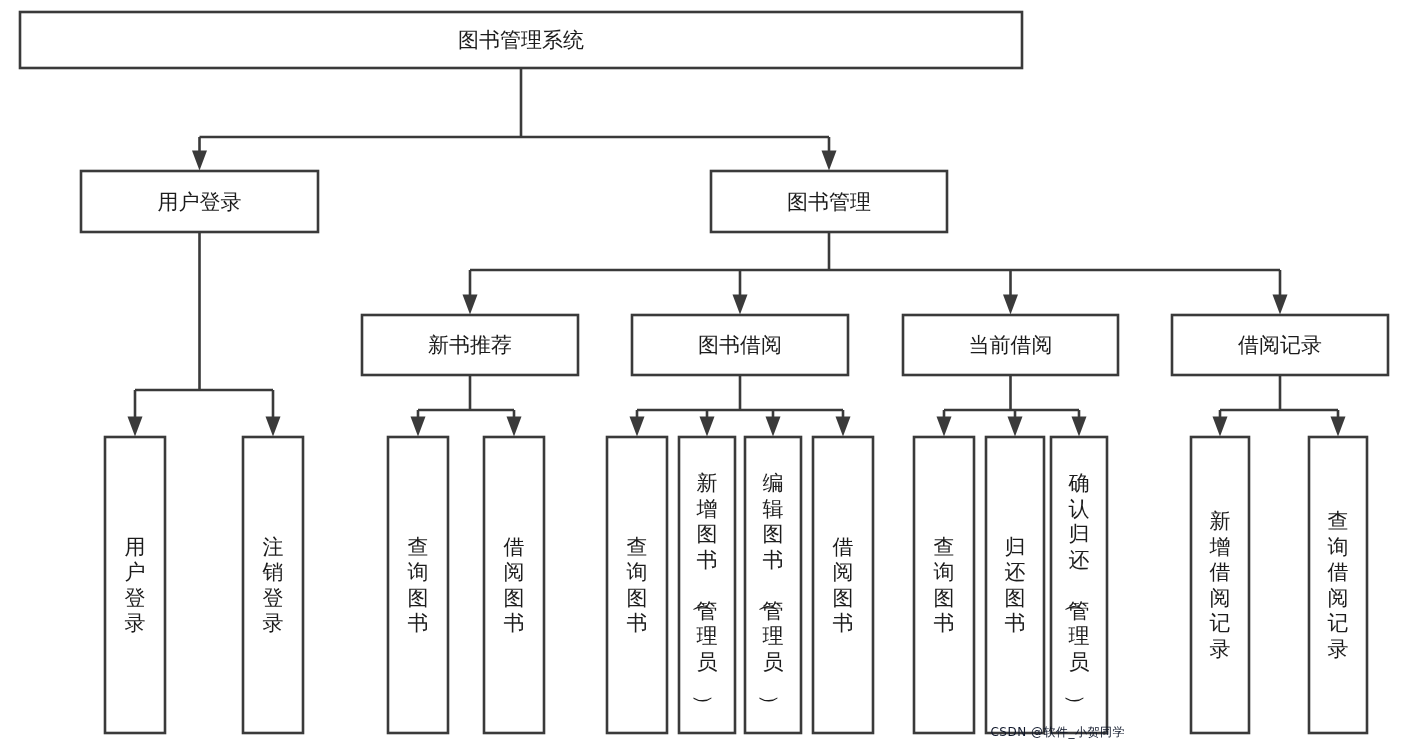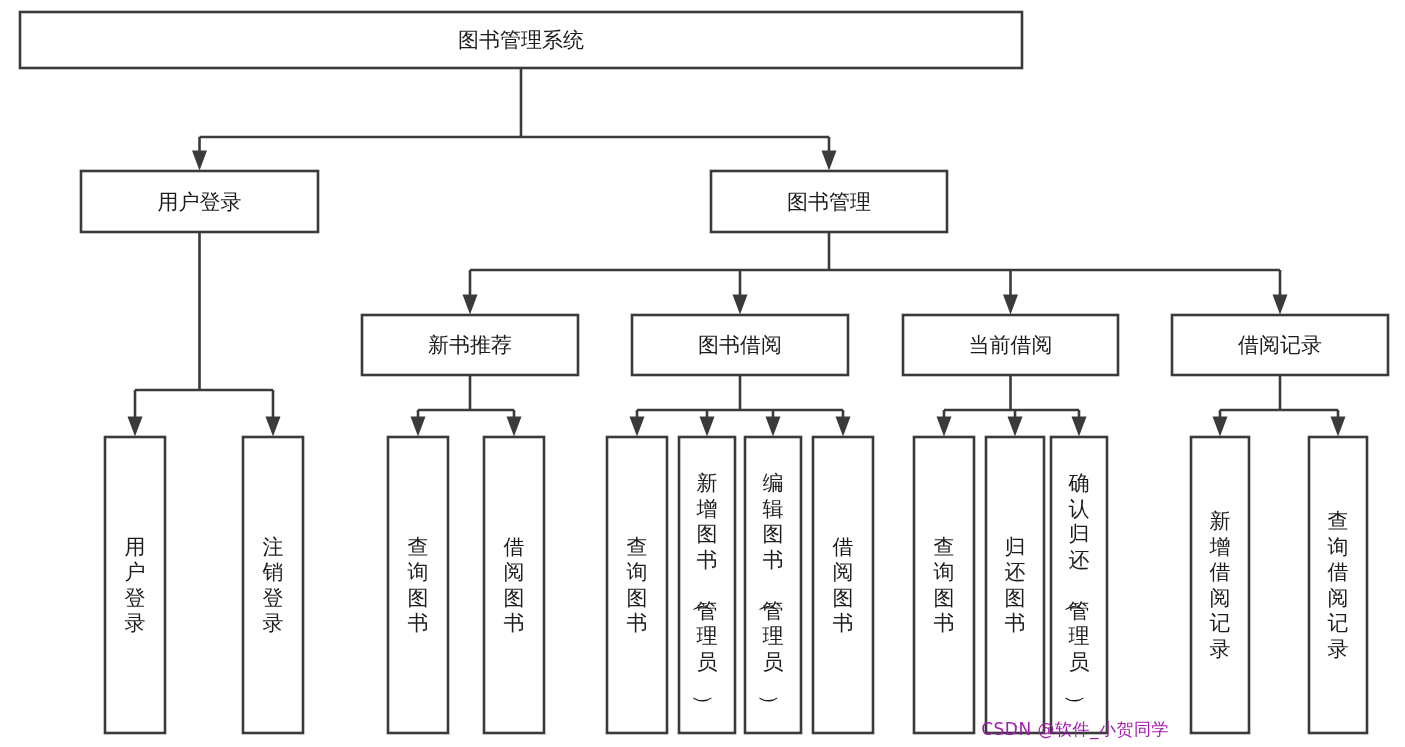--- a/index.html
+++ b/index.html
@@ -12,21 +12,20 @@
     font-family: "DejaVu Sans", "Liberation Sans", sans-serif;
     width: 1405px;
     height: 747px;
     overflow: hidden;
   }
   #diagram-root {
     position: relative;
     width: 1135px;
     height: 747px;
     background: #ffffff;
-    padding-left: 44px;
   }
   svg.diagram-canvas {
     position: absolute;
     left: 0;
     top: 0;
     width: 1405px;
     height: 747px;
     display: block;
   }
   .node-box {
@@ -55,22 +54,22 @@
     fill: #1c1c1c;
     font-family: "DejaVu Sans", "Liberation Sans", sans-serif;
     font-size: 21px;
     text-anchor: middle;
   }
   .watermark {
     position: absolute;
     right: 10px;
     bottom: 6px;
     font-family: "DejaVu Sans", "Liberation Sans", sans-serif;
-    font-size: 17px;
-    color: #a21caf;
+    font-size: 12px;
+    color: #0f172a;
     letter-spacing: 0.5px;
     white-space: nowrap;
     pointer-events: none;
     user-select: none;
   }
 </style>
 </head>
 <body>
 
 <div id="diagram-root">

